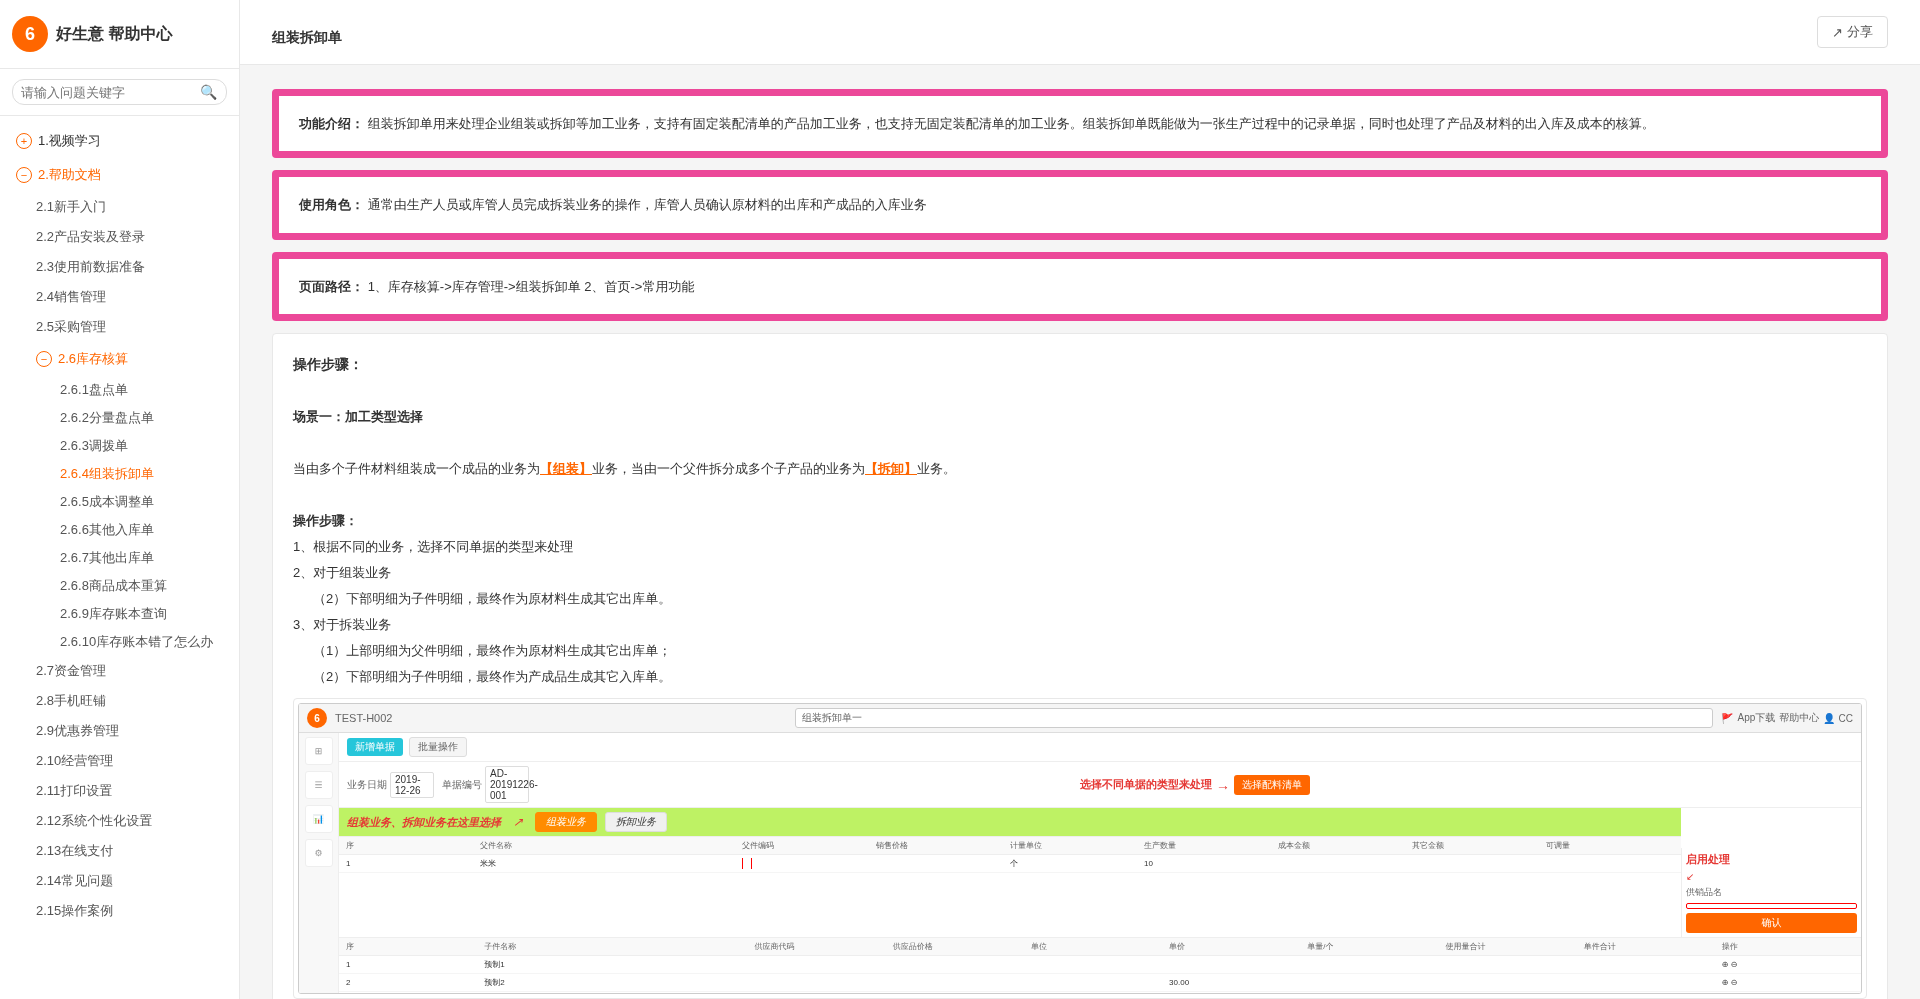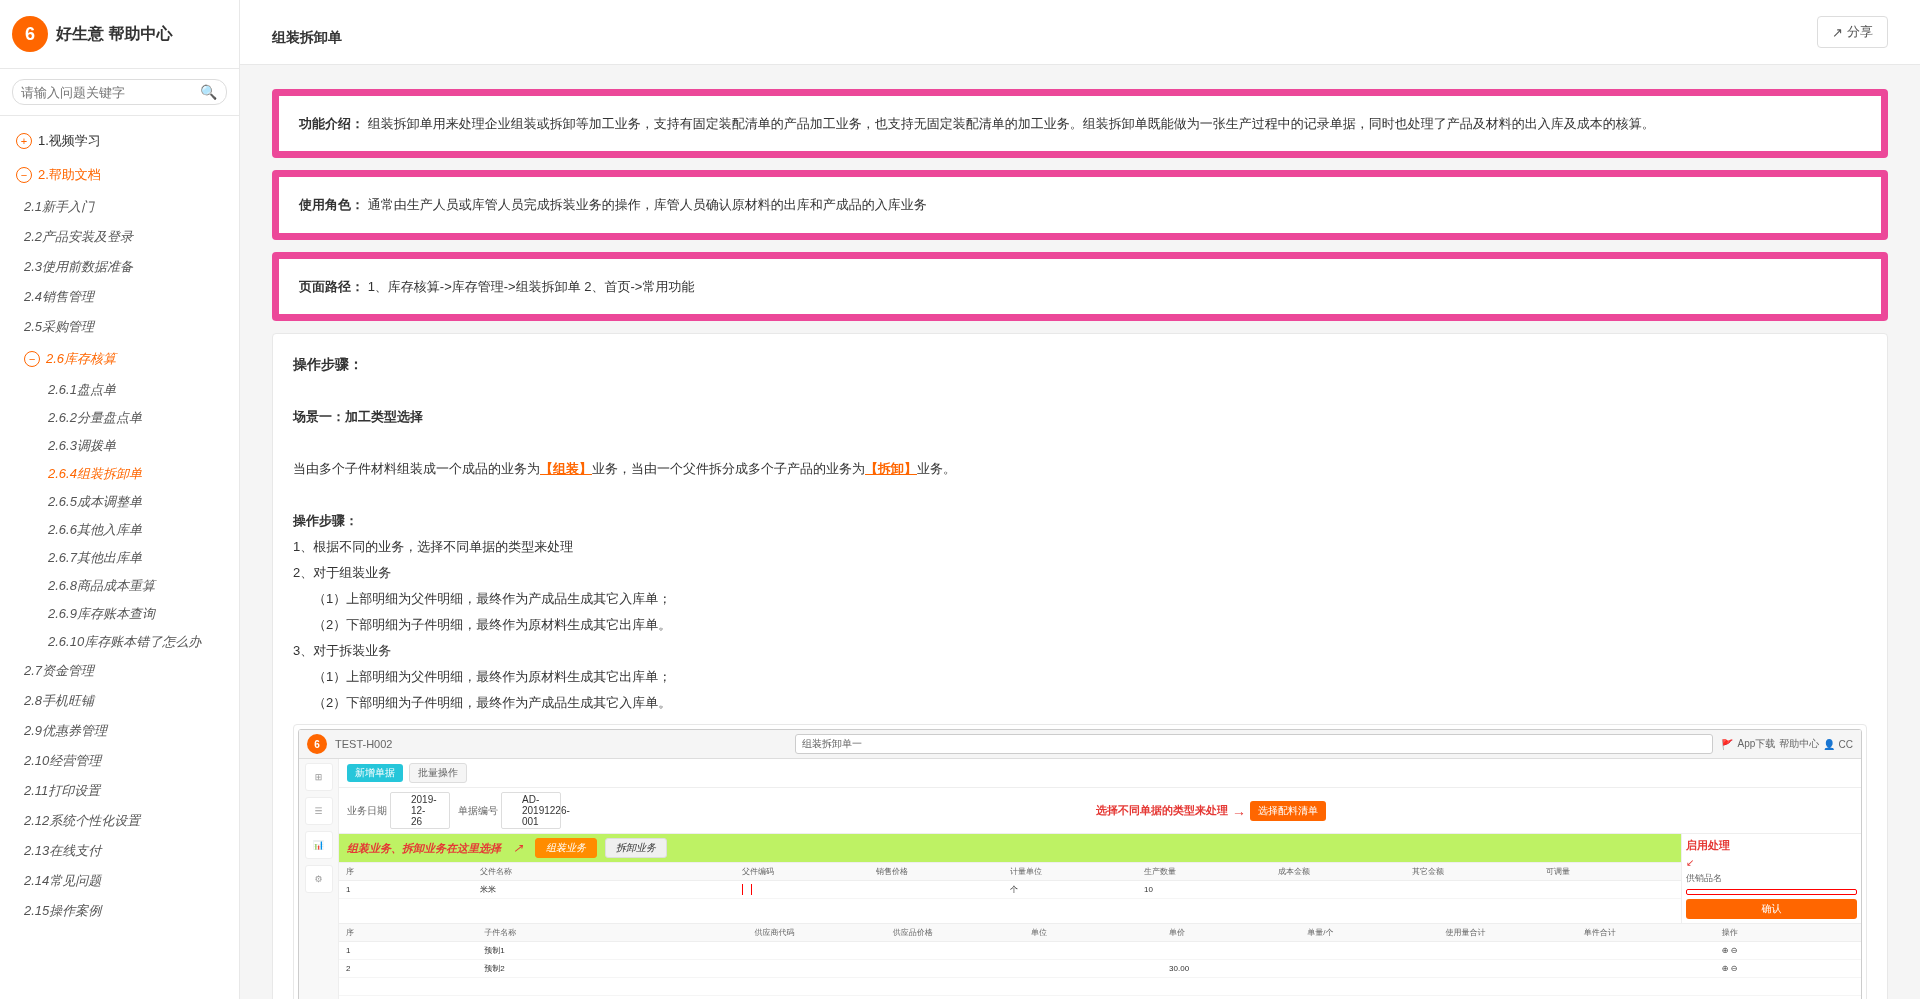--- a/index.html
+++ b/index.html
@@ -113,22 +113,21 @@
       font-size: 11px;
       margin-right: 6px;
       flex-shrink: 0;
     }
 
     .nav-item-top.active-section {
       color: #f60;
     }
 
     .nav-sub-list {
-      padding-left: 24px;
-      font-style: italic;
+      padding-left: 36px;
     }
 
     .nav-sub-item {
       padding: 6px 16px 6px 0;
       font-size: 13px;
       color: #555;
       cursor: pointer;
     }
 
     .nav-sub-sub-list {
@@ -366,23 +365,23 @@
 
     .mock-field-item {
       display: flex;
       align-items: center;
       gap: 3px;
     }
 
     .mock-input-sm {
       border: 1px solid #ddd;
       border-radius: 2px;
-      padding: 1px 20px;
-      font-size: 10px;
-      width: 60px;
+      padding: 1px 4px;
+      font-size: 10px;
+      width: 44px;
       color: #333;
     }
 
     
     .annotation {
       color: #e53935;
       font-size: 11px;
       font-weight: bold;
     }
 
@@ -416,20 +415,21 @@
     
     .mock-right-panel {
       width: 180px;
       border-left: 1px solid #eee;
       background: #fff;
       display: flex;
       flex-direction: column;
       padding: 4px;
       font-size: 10px;
       gap: 4px;
+      margin-top: 40px;
     }
 
     .mock-right-input-red {
       border: 1px solid red;
       border-radius: 2px;
       padding: 2px 4px;
       font-size: 10px;
       width: 100%;
     }
 
@@ -624,21 +624,20 @@
       <p>&nbsp;</p>
       <p><span class="bold">场景一：加工类型选择</span></p>
       <p>&nbsp;</p>
       <p>
         当由多个子件材料组装成一个成品的业务为<span class="highlight-orange underline">【组装】</span>业务，当由一个父件拆分成多个子产品的业务为<span class="highlight-orange underline">【拆卸】</span>业务。
       </p>
       <p>&nbsp;</p>
       <p><span class="bold">操作步骤：</span></p>
       <p>1、根据不同的业务，选择不同单据的类型来处理</p>
       <p>2、对于组装业务</p>
-      <p class="indent1">（1）上部明细为父件明细，最终作为产成品生成其它入库单；</p>
       <p class="indent1">（2）下部明细为子件明细，最终作为原材料生成其它出库单。</p>
       <p>3、对于拆装业务</p>
       <p class="indent1">（1）上部明细为父件明细，最终作为原材料生成其它出库单；</p>
       <p class="indent1">（2）下部明细为子件明细，最终作为产成品生成其它入库单。</p>
 
       <div class="screenshot-wrapper">
         <div class="screenshot-inner">
           <div class="mock-screen">
 
             <div class="mock-browser-bar">

